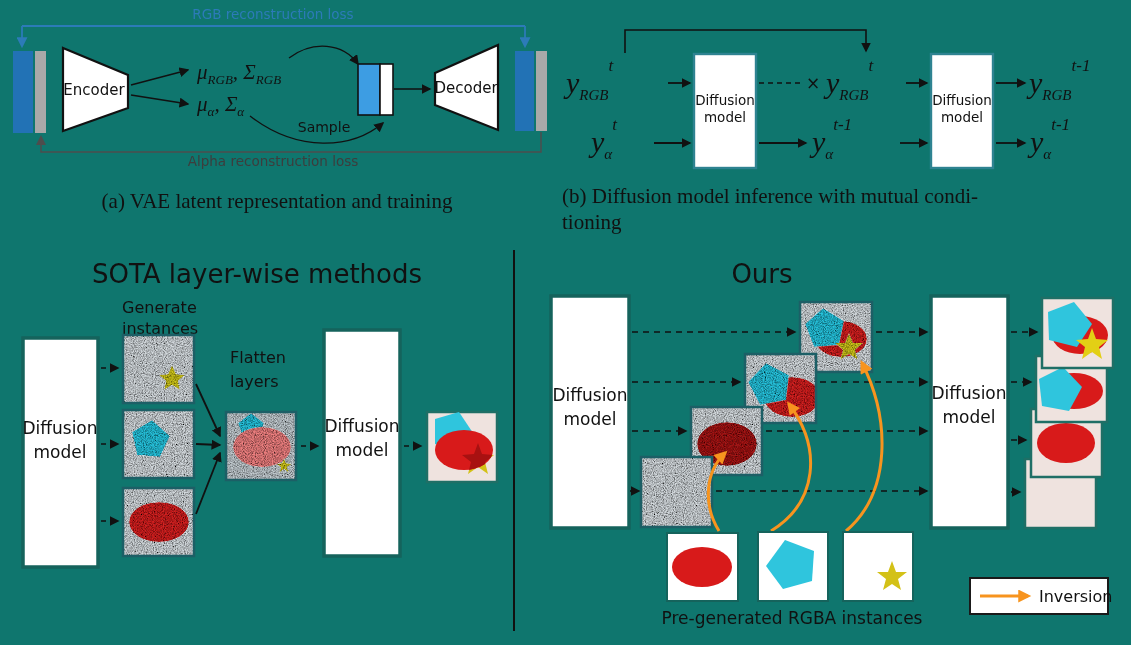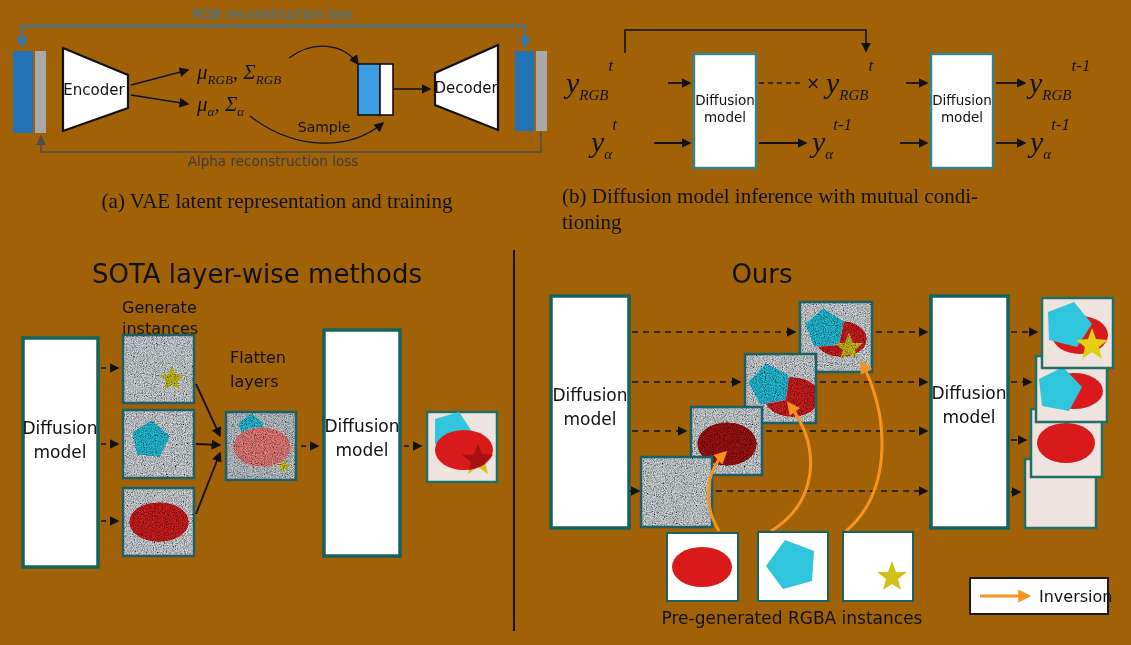--- a/index.html
+++ b/index.html
@@ -1,16 +1,16 @@
 <!DOCTYPE html>
 <html style="--c-loss_blue: #2c7bb8; --c-bar_blue: #2272b5; --c-latent_blue: #3d9de3; --c-bar_gray: #a9a9a9; --c-teal_border: #15635c; --c-teal_box_b: #2e8391; --c-tile_border: #1c5f66; --c-output_border: #1f6f66; --c-output_bg: #efe3df; --c-red: #d81a1a; --c-cyan: #2fc5dd; --c-yellow: #d3c117; --c-olive: #b5ae16; --c-orange: #f7941e;"><head>
 <meta charset="utf-8">
 <style>
   html,body{margin:0;padding:0;background:#ffffff;}
-  #canvas{position:relative;width:1131px;height:645px;background:#a16207;overflow:hidden;}
+  #canvas{position:relative;width:1131px;height:645px;background:#0f766e;overflow:hidden;}
   svg text{font-family:"DejaVu Sans","Liberation Sans",sans-serif;fill:#111;}
   svg text.serif{font-family:"Liberation Serif","DejaVu Serif",serif;}
   svg text.it{font-style:italic;}
   .fill-red{fill:var(--c-red,#d81a1a);}
   .fill-cyan{fill:var(--c-cyan,#2fc5dd);}
   .fill-yellow{fill:var(--c-yellow,#d3c117);}
   .fill-outbg{fill:var(--c-output_bg,#efe3df);}
   .stroke-tealbox{stroke:var(--c-teal_border,#15635c);}
   .stroke-tealbox-b{stroke:var(--c-teal_box_b,#2e8391);}
   .stroke-tile{stroke:var(--c-tile_border,#1c5f66);}

